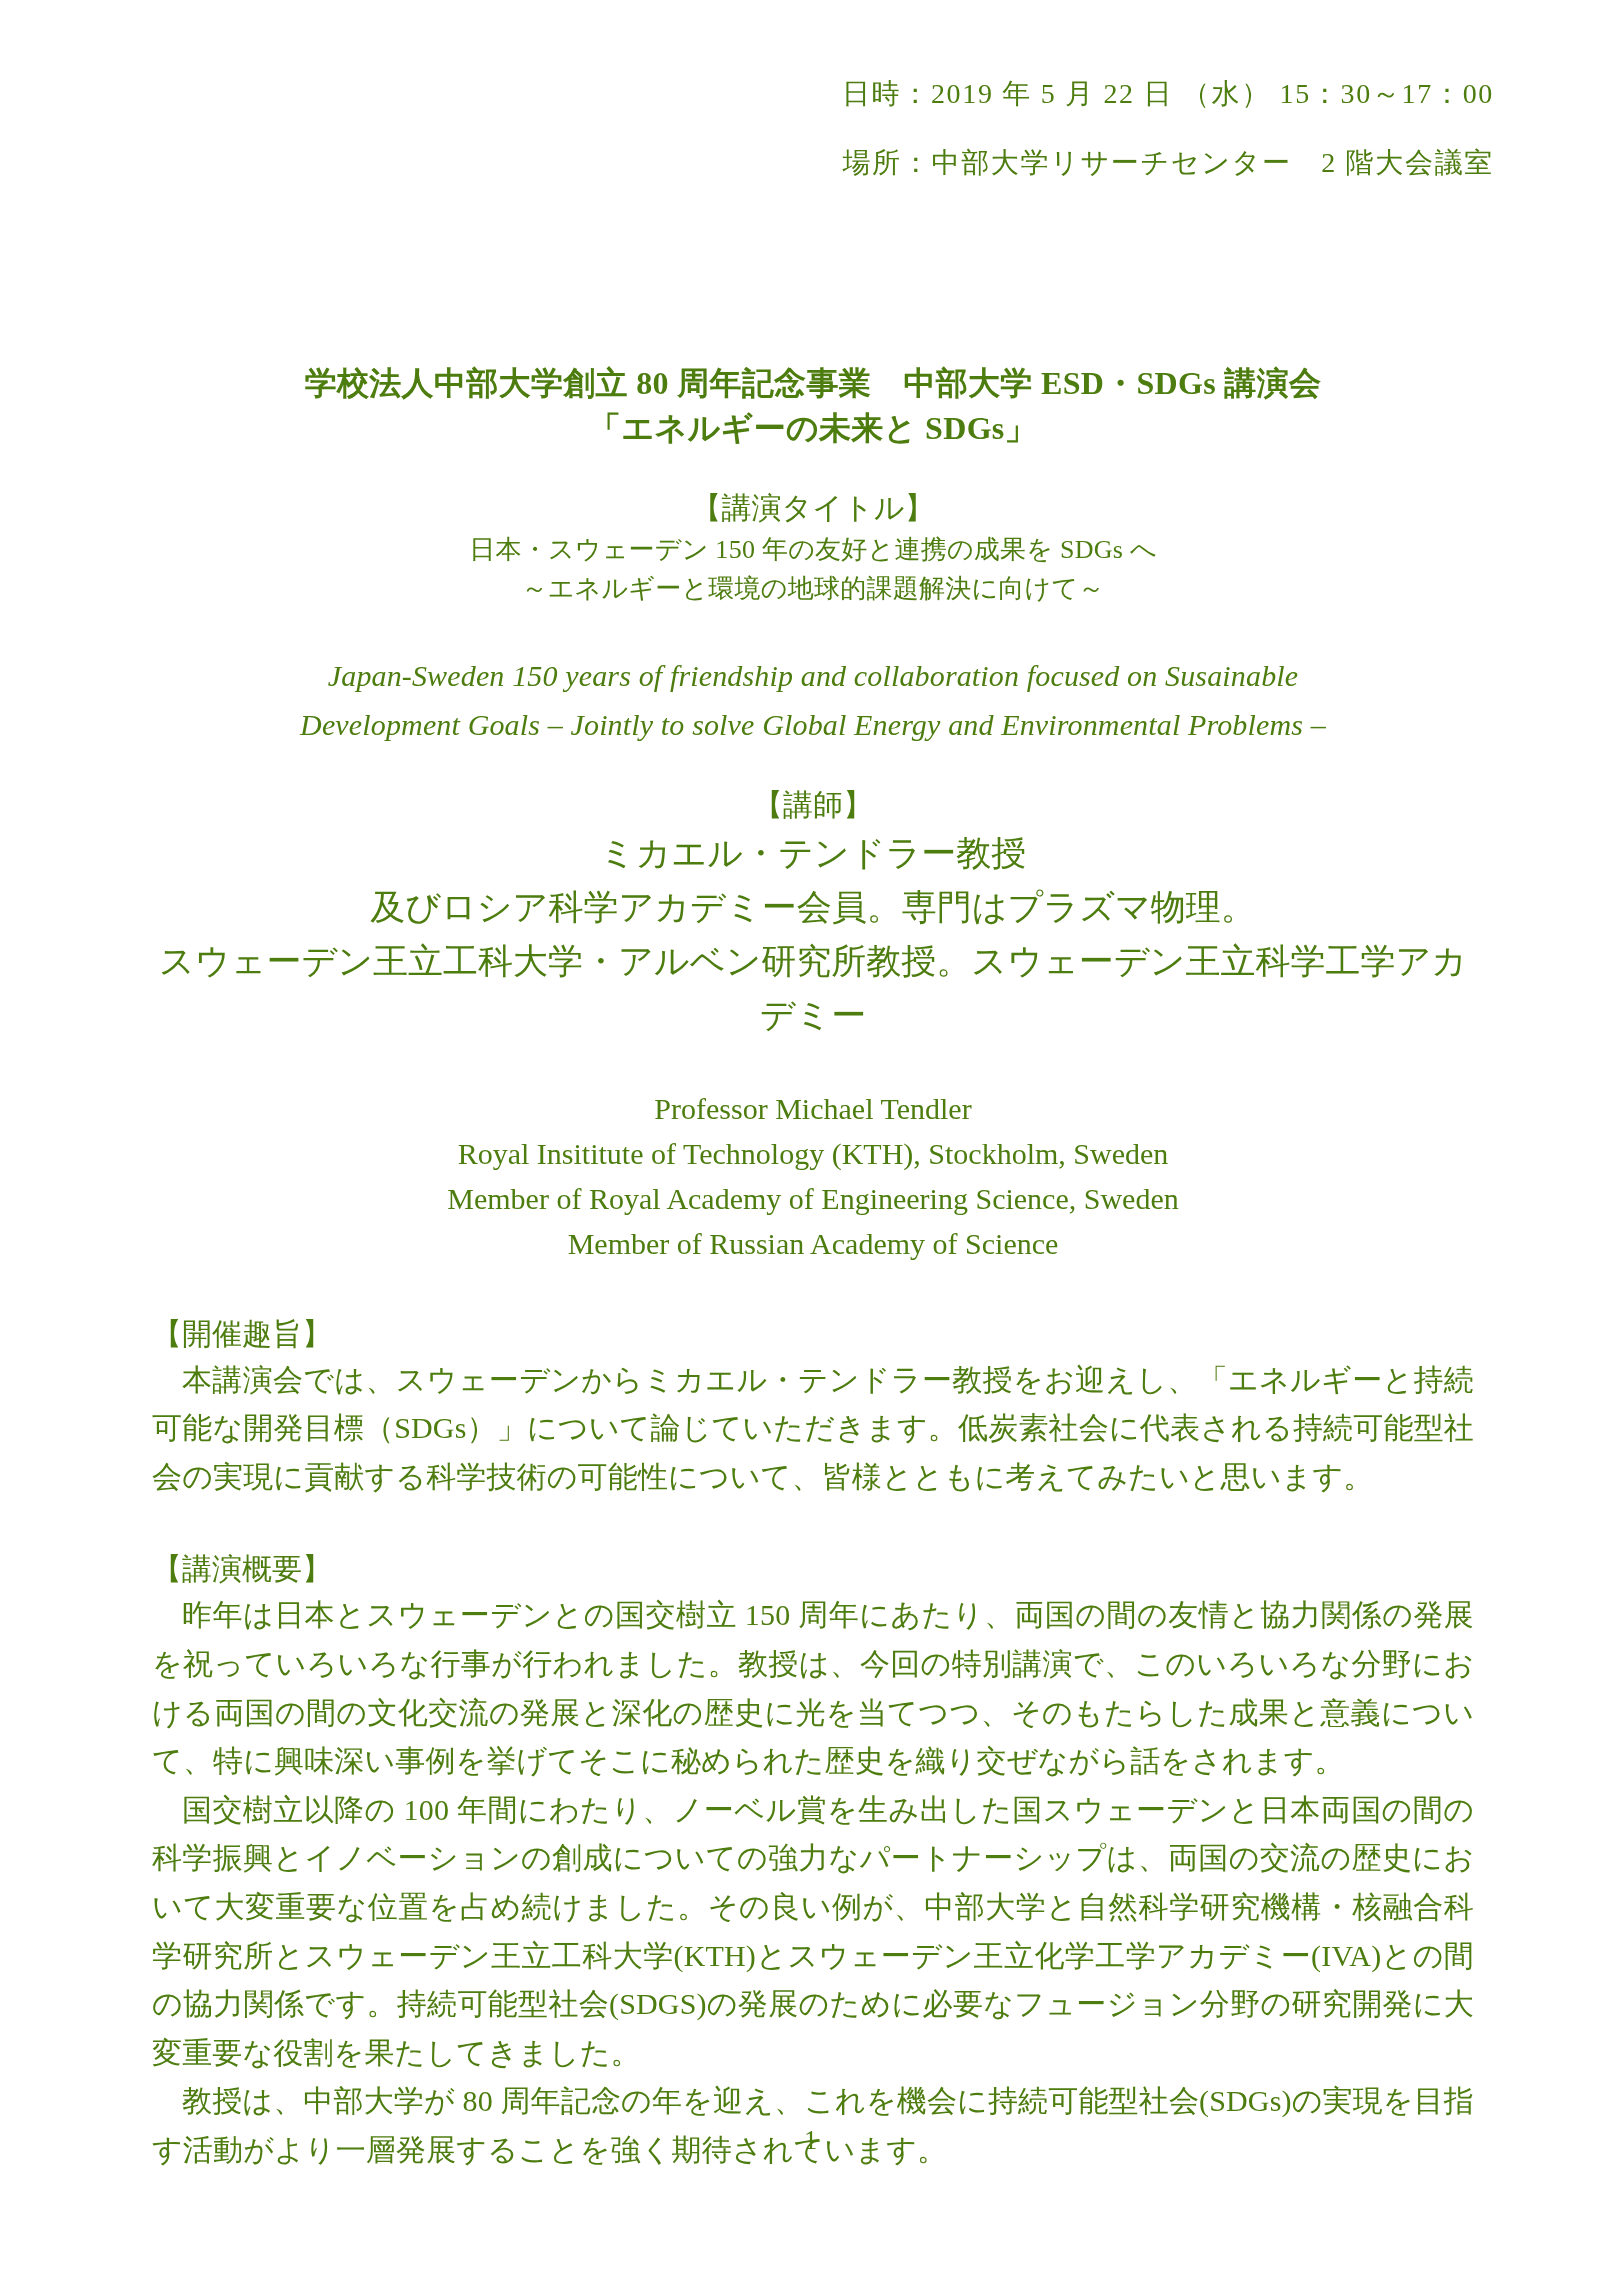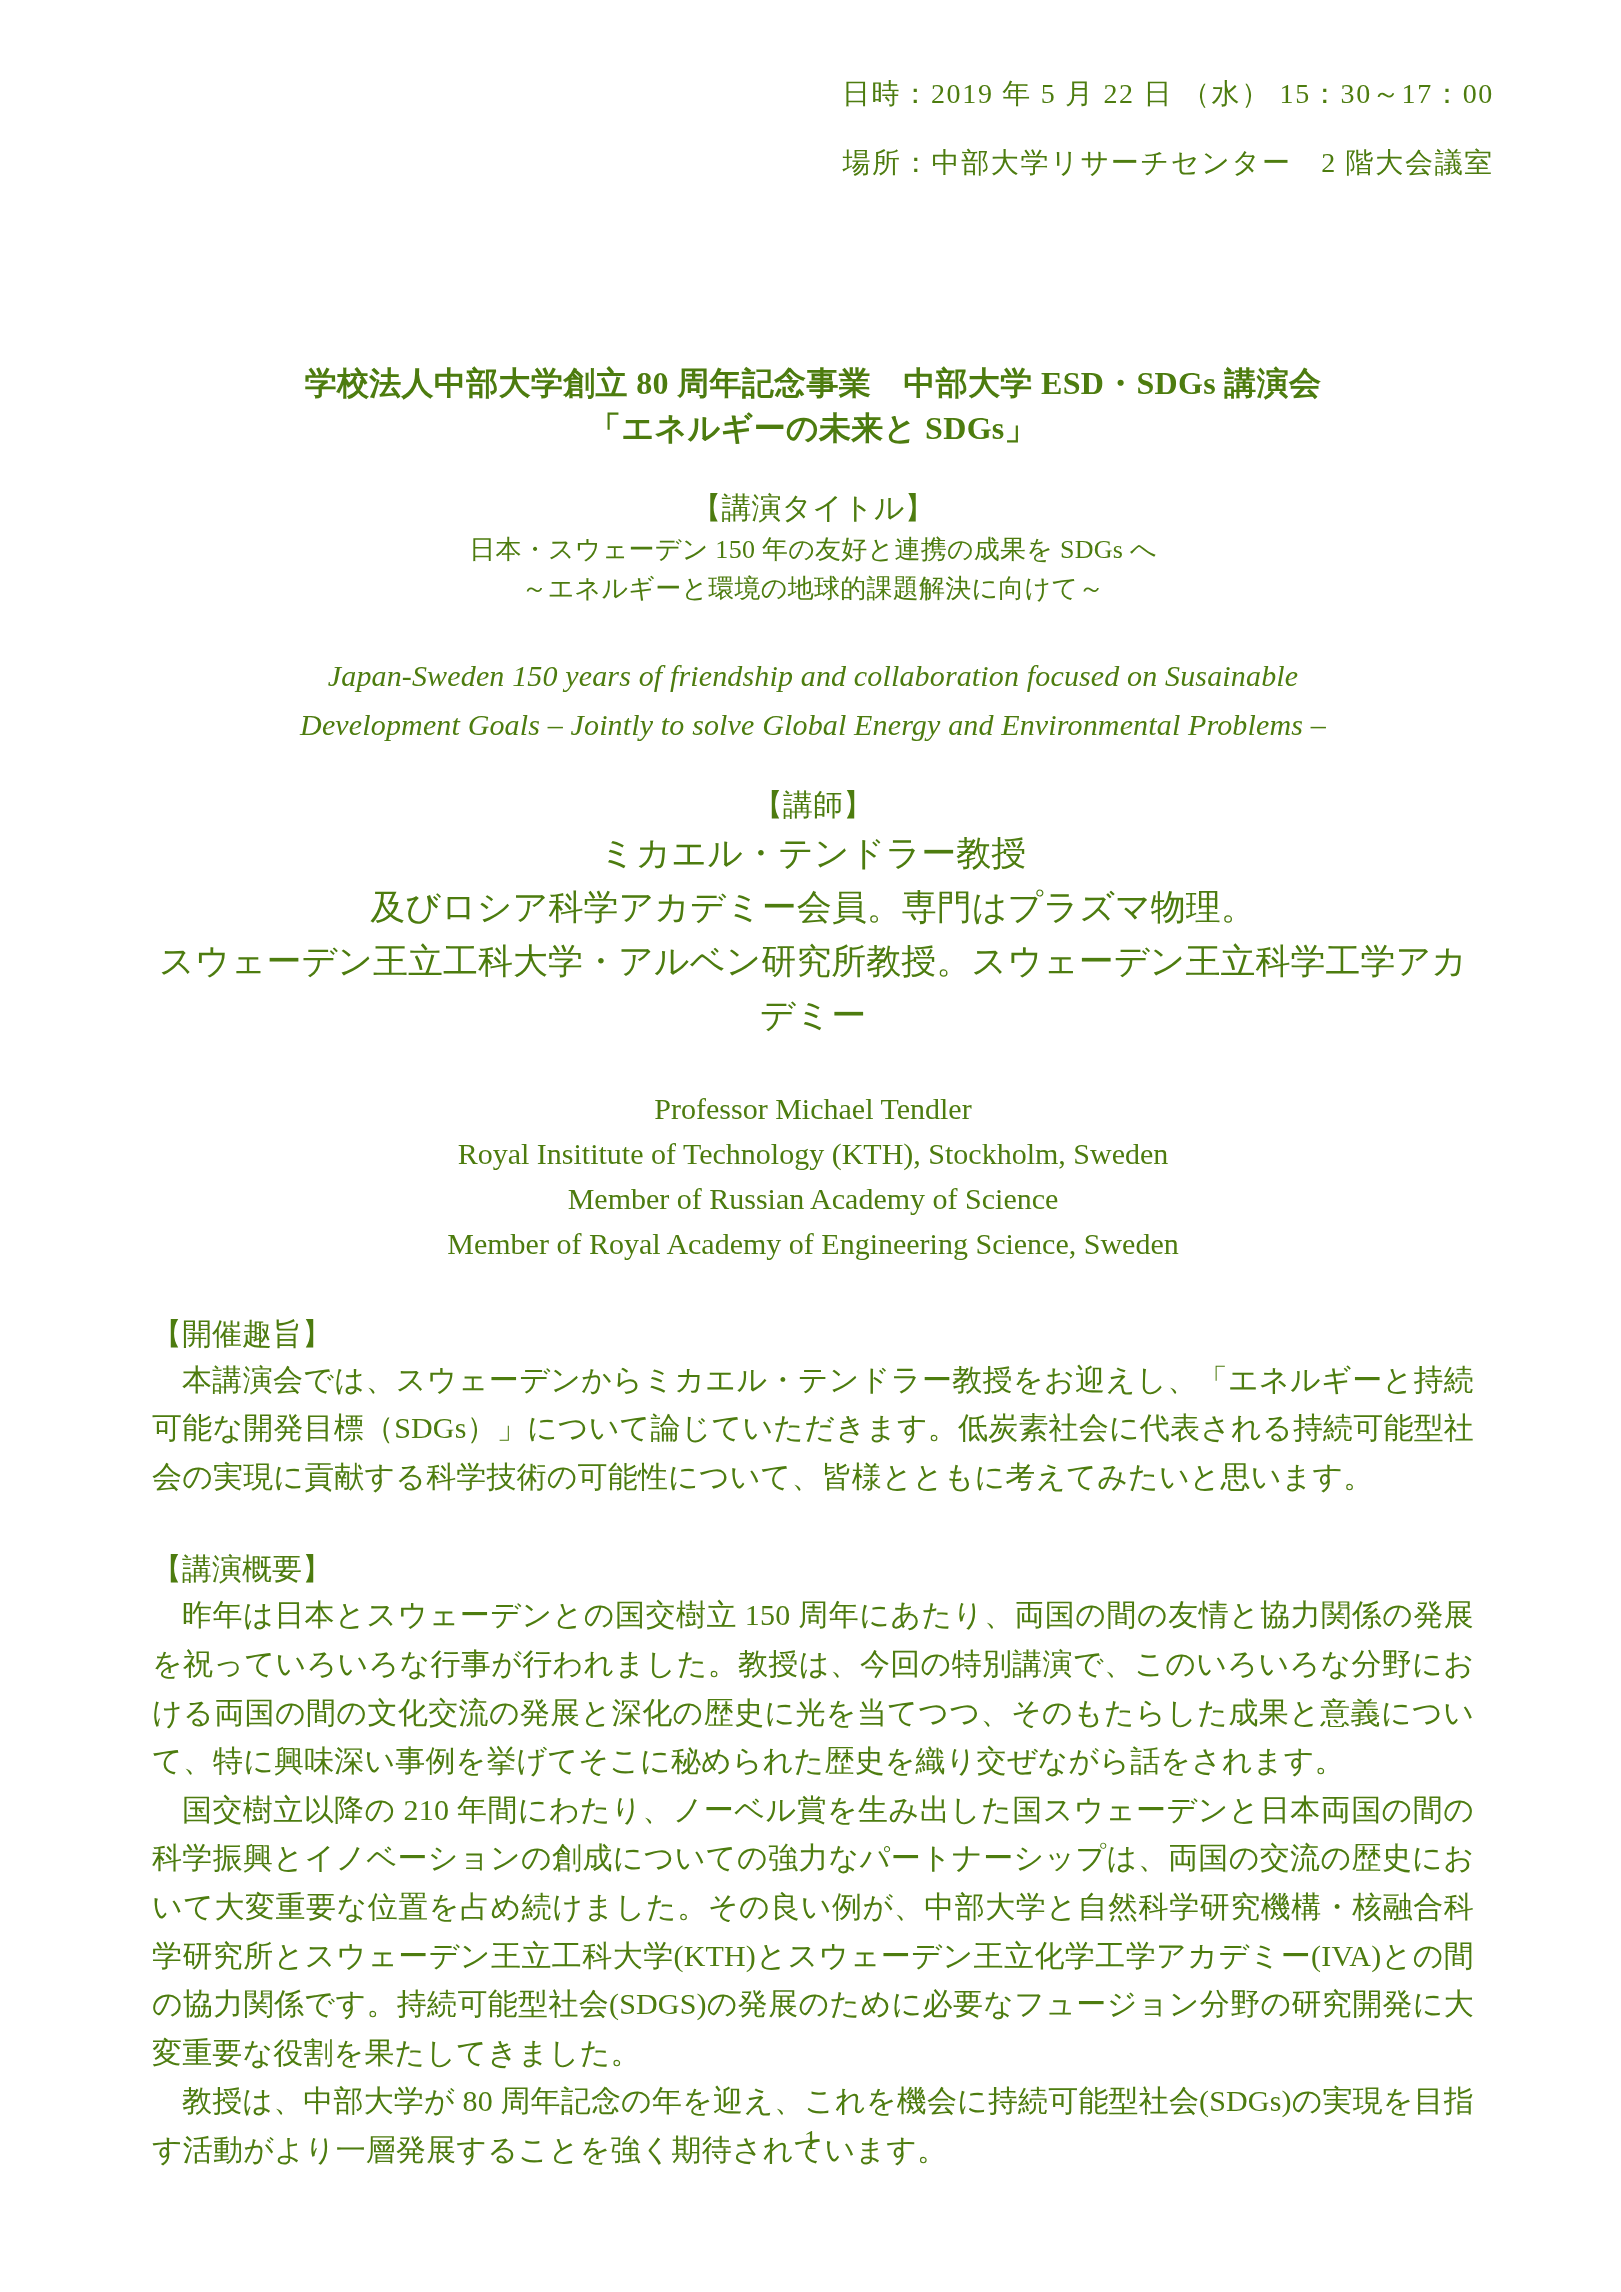--- a/index.html
+++ b/index.html
@@ -150,37 +150,37 @@
       <div class="speaker-line">ミカエル・テンドラー教授</div>
       <div class="speaker-line">及びロシア科学アカデミー会員。専門はプラズマ物理。</div>
       <div class="speaker-line">スウェーデン王立工科大学・アルベン研究所教授。スウェーデン王立科学工学アカデミー</div>
     </div>
 
     <div class="blank-lg"></div>
 
     <div class="center">
       <div class="en-plain">Professor Michael Tendler</div>
       <div class="en-plain">Royal Insititute of Technology (KTH), Stockholm, Sweden</div>
+      <div class="en-plain">Member of Royal Academy of Engineering Science, Sweden</div>
       <div class="en-plain">Member of Russian Academy of Science</div>
-      <div class="en-plain">Member of Royal Academy of Engineering Science, Sweden</div>
     </div>
 
     <div class="gap-section"></div>
 
     <div>
       <div class="section-head">【開催趣旨】</div>
       <p class="prose indent">本講演会では、スウェーデンからミカエル・テンドラー教授をお迎えし、「エネルギーと持続可能な開発目標（SDGs）」について論じていただきます。低炭素社会に代表される持続可能型社会の実現に貢献する科学技術の可能性について、皆様とともに考えてみたいと思います。</p>
     </div>
 
     <div class="gap-section"></div>
 
     <div>
       <div class="section-head">【講演概要】</div>
       <p class="prose indent">昨年は日本とスウェーデンとの国交樹立 150 周年にあたり、両国の間の友情と協力関係の発展を祝っていろいろな行事が行われました。教授は、今回の特別講演で、このいろいろな分野における両国の間の文化交流の発展と深化の歴史に光を当てつつ、そのもたらした成果と意義について、特に興味深い事例を挙げてそこに秘められた歴史を織り交ぜながら話をされます。</p>
-      <p class="prose indent">国交樹立以降の 210 年間にわたり、ノーベル賞を生み出した国スウェーデンと日本両国の間の科学振興とイノベーションの創成についての強力なパートナーシップは、両国の交流の歴史において大変重要な位置を占め続けました。その良い例が、中部大学と自然科学研究機構・核融合科学研究所とスウェーデン王立工科大学(KTH)とスウェーデン王立化学工学アカデミー(IVA)との間の協力関係です。持続可能型社会(SDGS)の発展のために必要なフュージョン分野の研究開発に大変重要な役割を果たしてきました。</p>
+      <p class="prose indent">国交樹立以降の 100 年間にわたり、ノーベル賞を生み出した国スウェーデンと日本両国の間の科学振興とイノベーションの創成についての強力なパートナーシップは、両国の交流の歴史において大変重要な位置を占め続けました。その良い例が、中部大学と自然科学研究機構・核融合科学研究所とスウェーデン王立工科大学(KTH)とスウェーデン王立化学工学アカデミー(IVA)との間の協力関係です。持続可能型社会(SDGS)の発展のために必要なフュージョン分野の研究開発に大変重要な役割を果たしてきました。</p>
       <p class="prose indent">教授は、中部大学が 80 周年記念の年を迎え、これを機会に持続可能型社会(SDGs)の実現を目指す活動がより一層発展することを強く期待されています。</p>
     </div>
 
   </div>
 
   <div class="page-number">1</div>
 
 </div>
 
 

